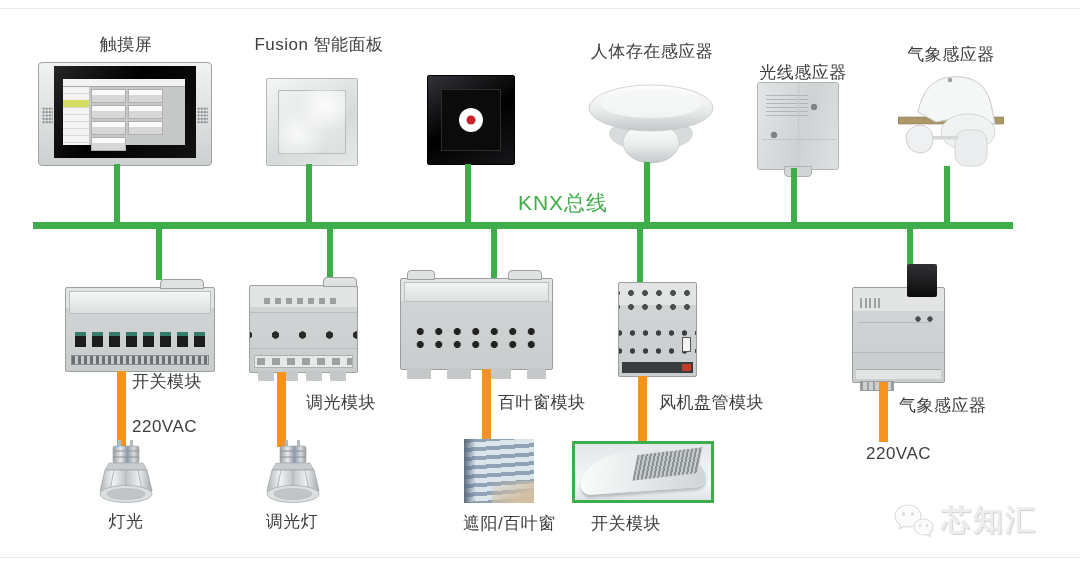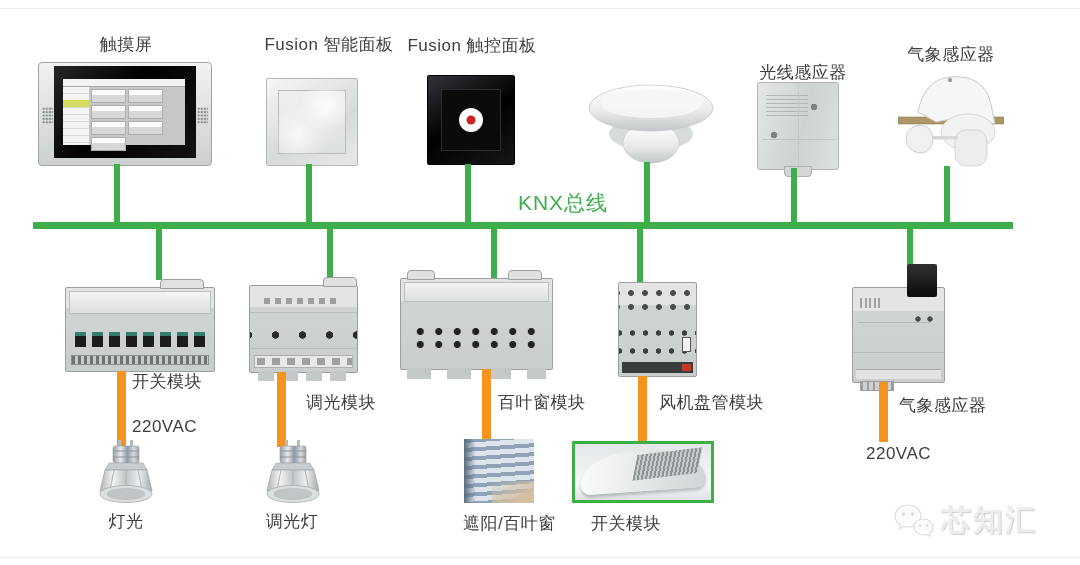--- a/index.html
+++ b/index.html
@@ -154,22 +154,22 @@
   .wm-text { font-size:30px; font-weight:bold; color:var(--watermark); text-shadow:1px 1px 1px #cfcfcf; letter-spacing:2px; }
 </style>
 </head>
 <body>
 
 <div class="canvas">
   <div class="edge" style="top:8px"></div>
   <div class="edge" style="bottom:7px"></div>
 
   <div class="lbl c" style="left:126px; top:33px">触摸屏</div>
-  <div class="lbl c" style="left:329px; top:33px">Fusion 智能面板</div>
-  <div class="lbl c" style="left:472px; top:34px">Fusion 触控面板</div>
+  <div class="lbl c" style="left:319px; top:33px">Fusion 智能面板</div>
+  <div class="lbl c" style="left:652px; top:40px">人体存在感应器</div>
   <div class="lbl c" style="left:803px; top:61px">光线感应器</div>
   <div class="lbl c" style="left:951px; top:43px">气象感应器</div>
 
   <div class="touchscreen">
     <div class="ts-screen">
       <div class="ts-ui">
         <div class="ts-side"></div>
         <div class="ts-tiles">
           <i></i>
             <i></i>

